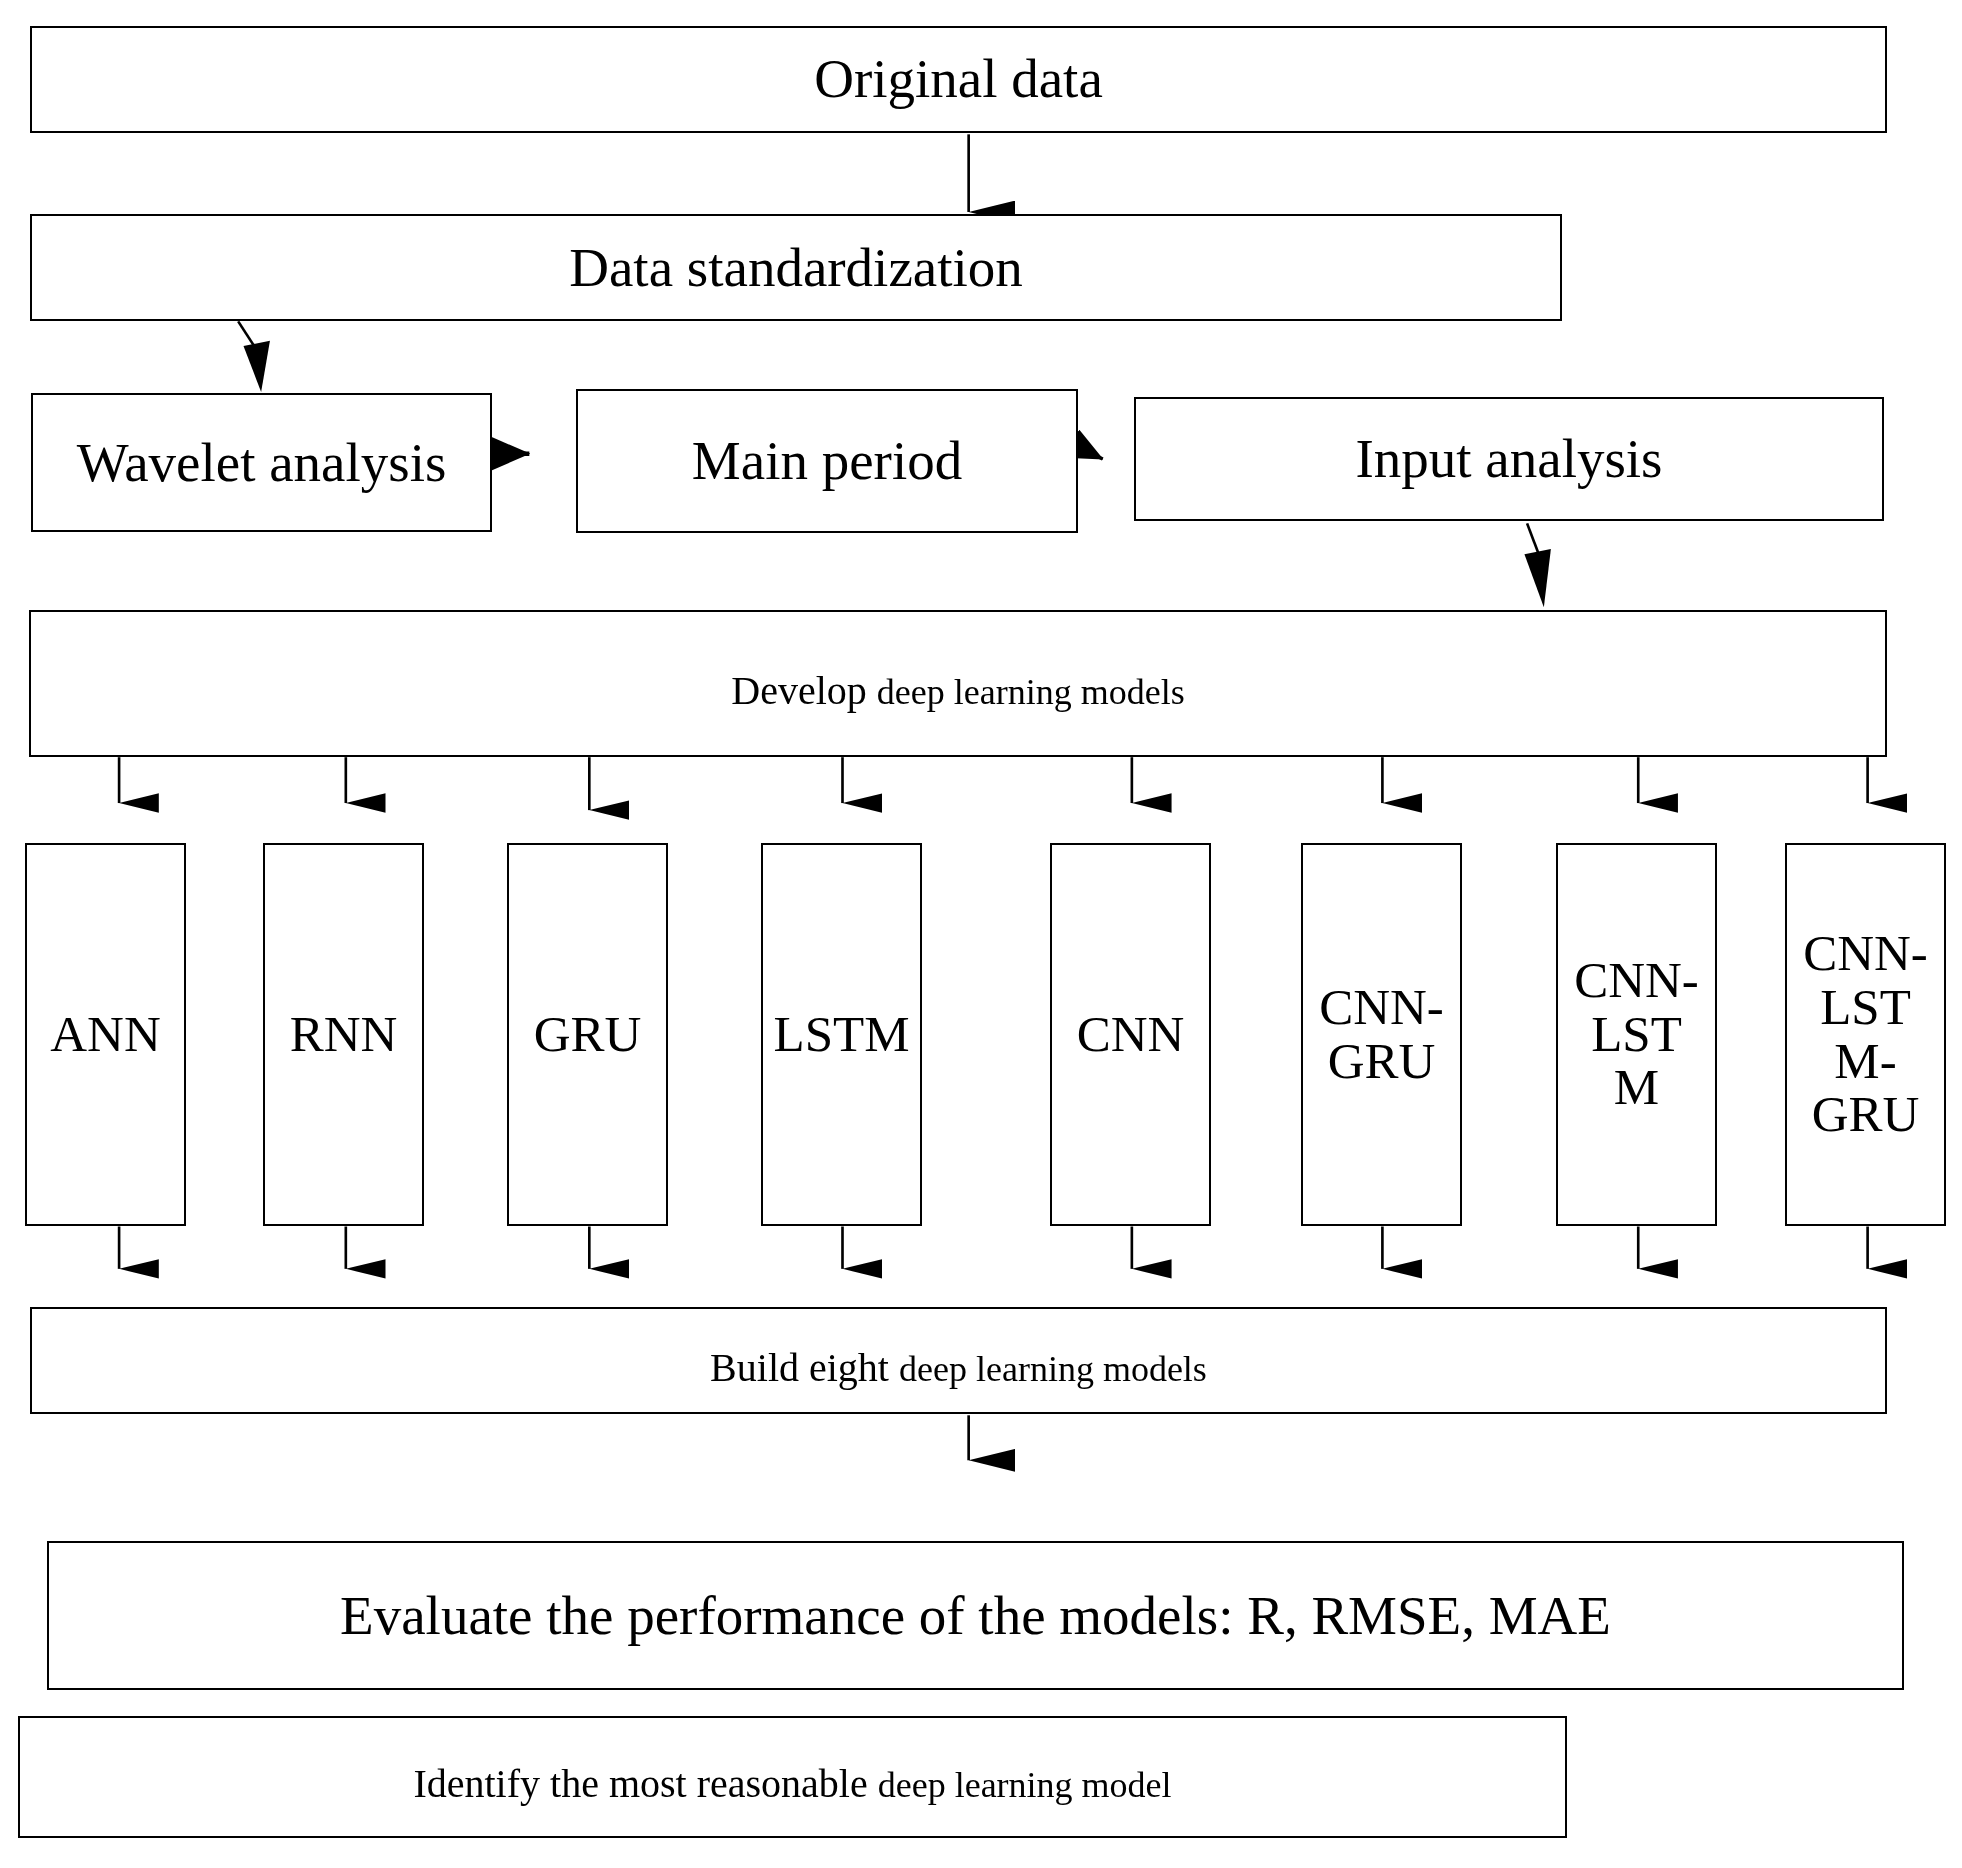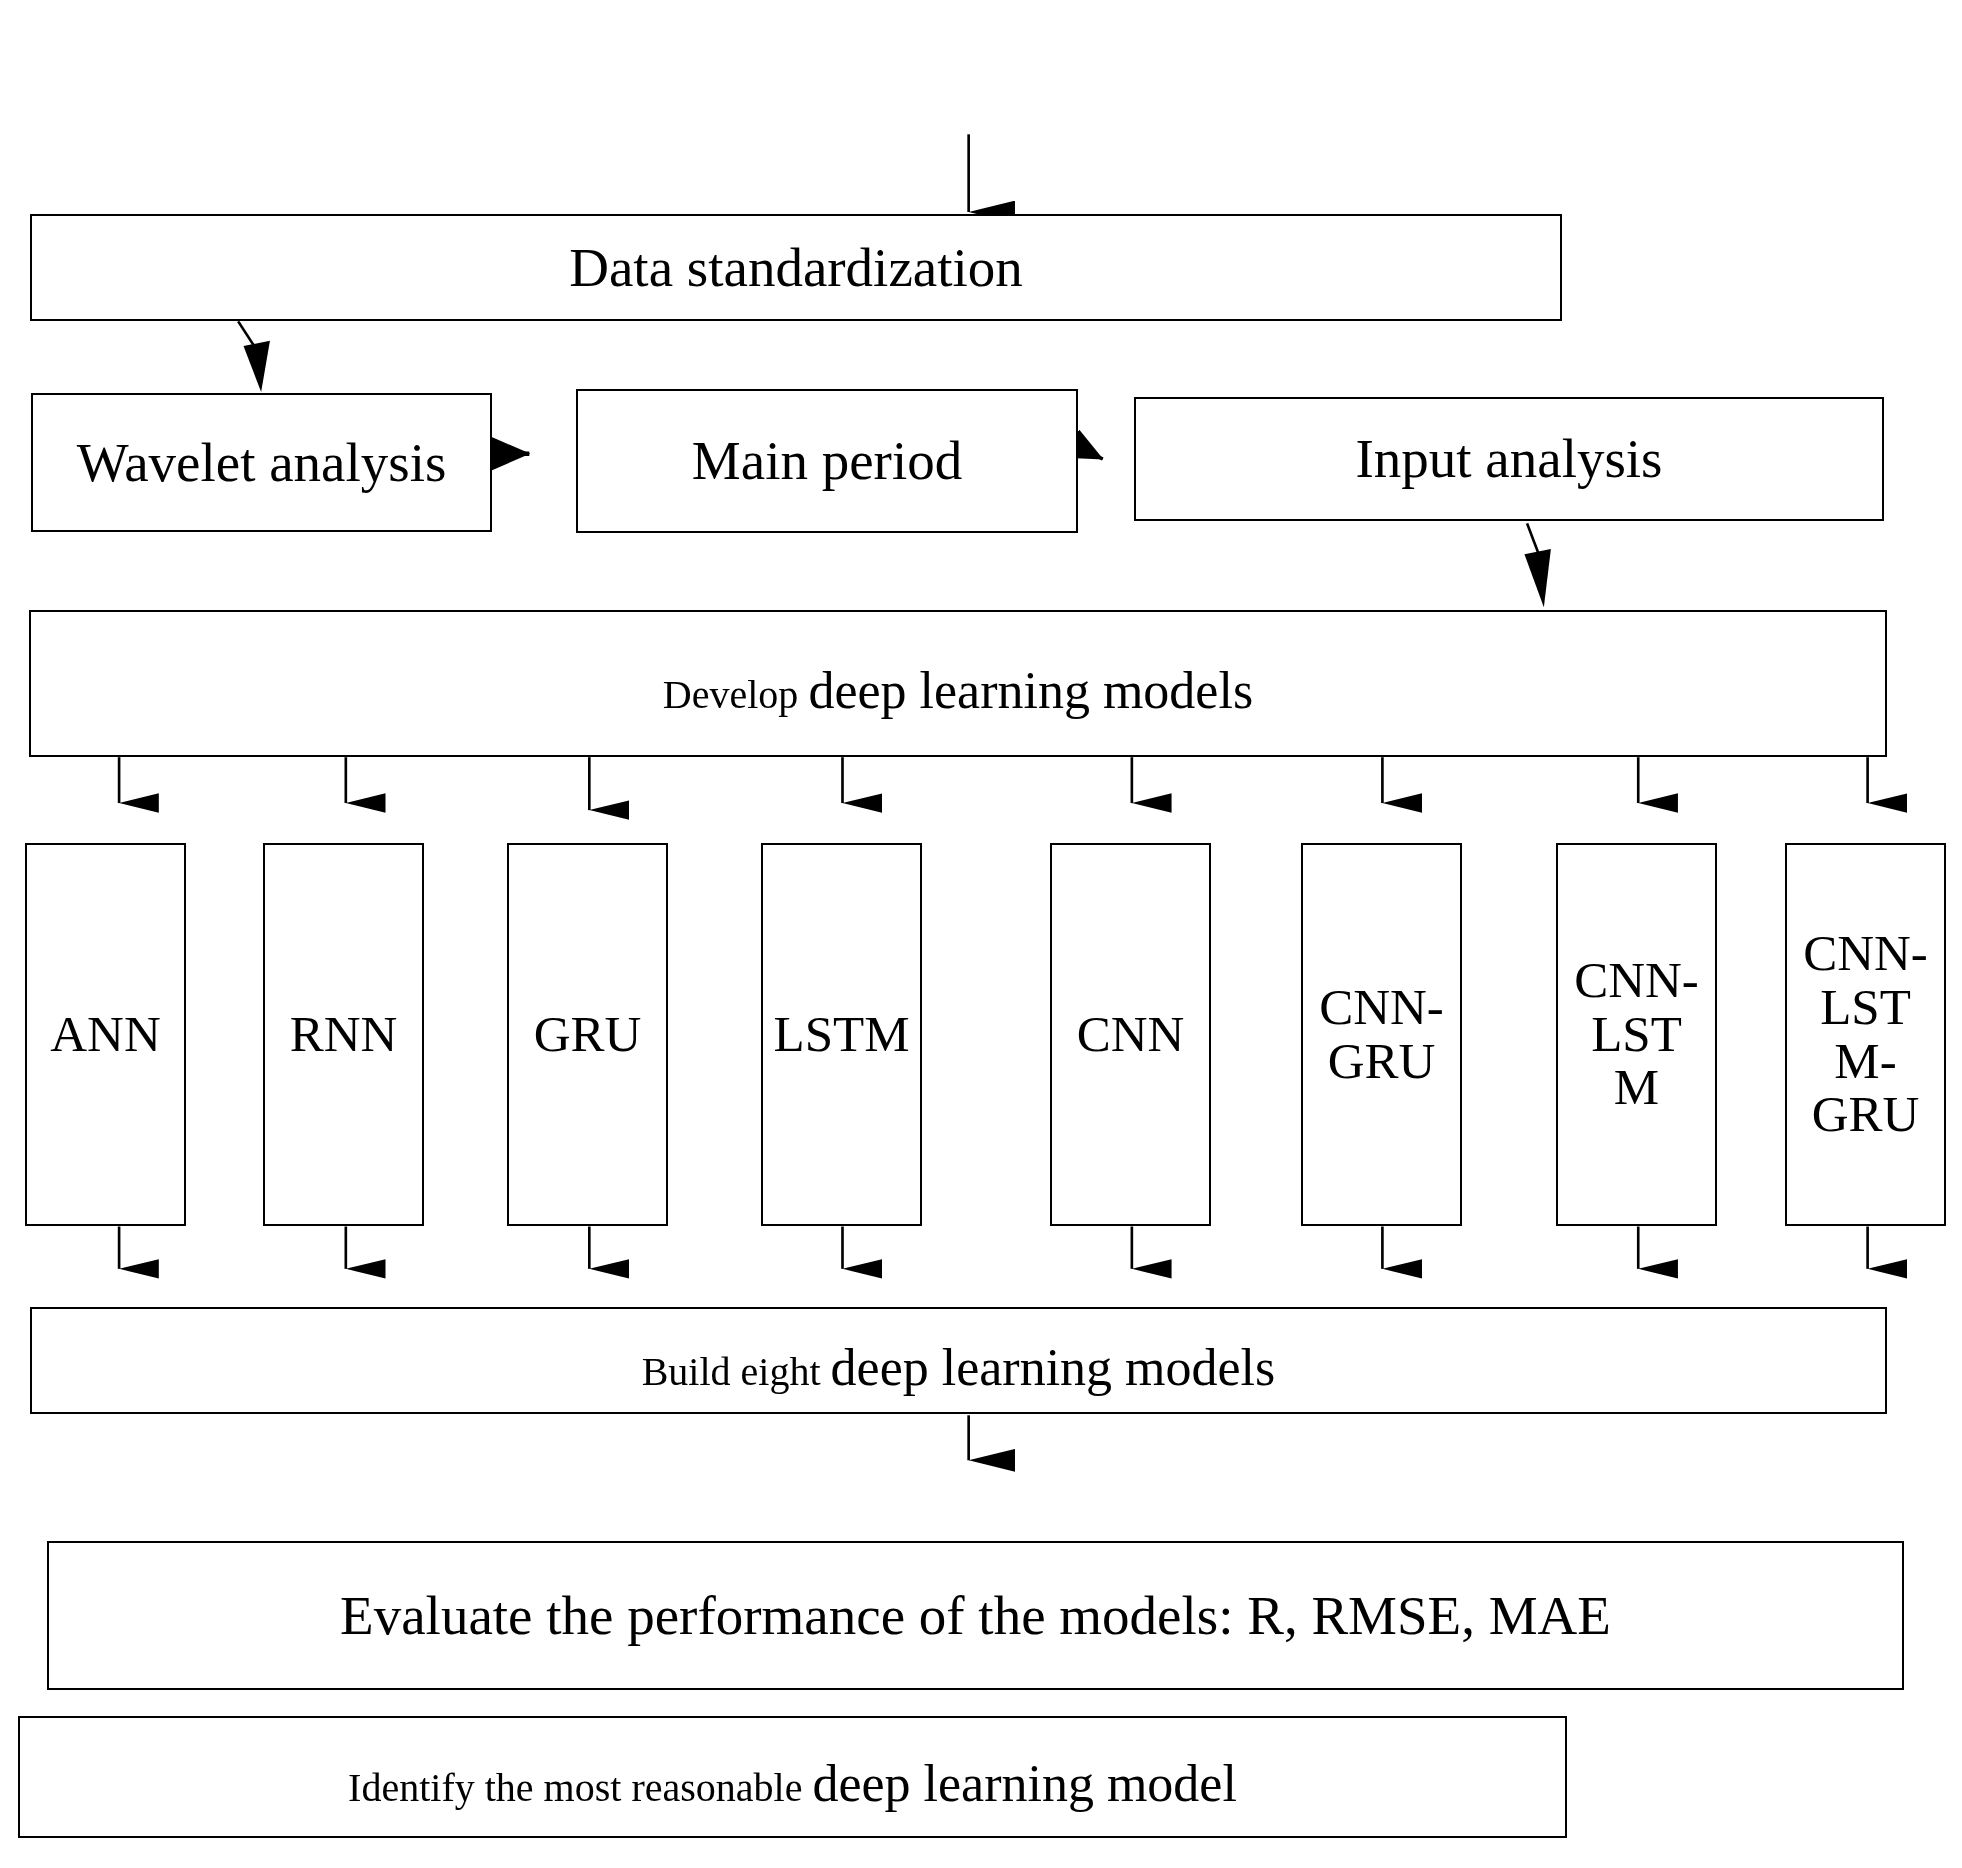--- a/index.html
+++ b/index.html
@@ -33,21 +33,21 @@
     width: 100%;
     padding: 0 5.3px;
     white-space: pre-line;
   }
   .t-big   { font-size: 55px; }
   .t-model { font-size: 51px; }
   .t-eval  { font-size: 55px; }
 
   
   .mix-large { font-size: 40px; }
-  .mix-small { font-size: 52px; }
+  .mix-small { font-size: 36px; }
 
   svg.edges {
     position: absolute;
     left: 0;
     top: 0;
     width: 1962px;
     height: 1869px;
     pointer-events: none;
   }
 </style>
@@ -104,20 +104,23 @@
     <line x1="1283" y1="1390" x2="1283" y2="1438" stroke="#000000" stroke-width="3" marker-end="url(#arrowDownSm)"></line>
     <line x1="1567" y1="1390" x2="1567" y2="1438" stroke="#000000" stroke-width="3" marker-end="url(#arrowDownSm)"></line>
     <line x1="1857" y1="1390" x2="1857" y2="1438" stroke="#000000" stroke-width="3" marker-end="url(#arrowDownSm)"></line>
     <line x1="2117" y1="1390" x2="2117" y2="1438" stroke="#000000" stroke-width="3" marker-end="url(#arrowDownSm)"></line>
 
     <line x1="1098" y1="1604" x2="1098" y2="1655" stroke="#000000" stroke-width="3" marker-end="url(#arrowDown)"></line>
 
     <line x1="1098" y1="1846" x2="1098" y2="1895" stroke="#000000" stroke-width="3" marker-end="url(#arrowDown)"></line>
   </svg>
 
+  <div class="node t-big" style="left:30px; top:25.6px; width:1857px; height:107px;">
+    <span class="label">Original data</span>
+  </div>
 
   <div class="node t-big" style="left:30px; top:214px; width:1532px; height:107px;">
     <span class="label">Data standardization</span>
   </div>
 
   <div class="node t-big" style="left:31px; top:393px; width:461px; height:139px;">
     <span class="label">Wavelet analysis</span>
   </div>
 
   <div class="node t-big" style="left:576px; top:389px; width:502px; height:144px;">

